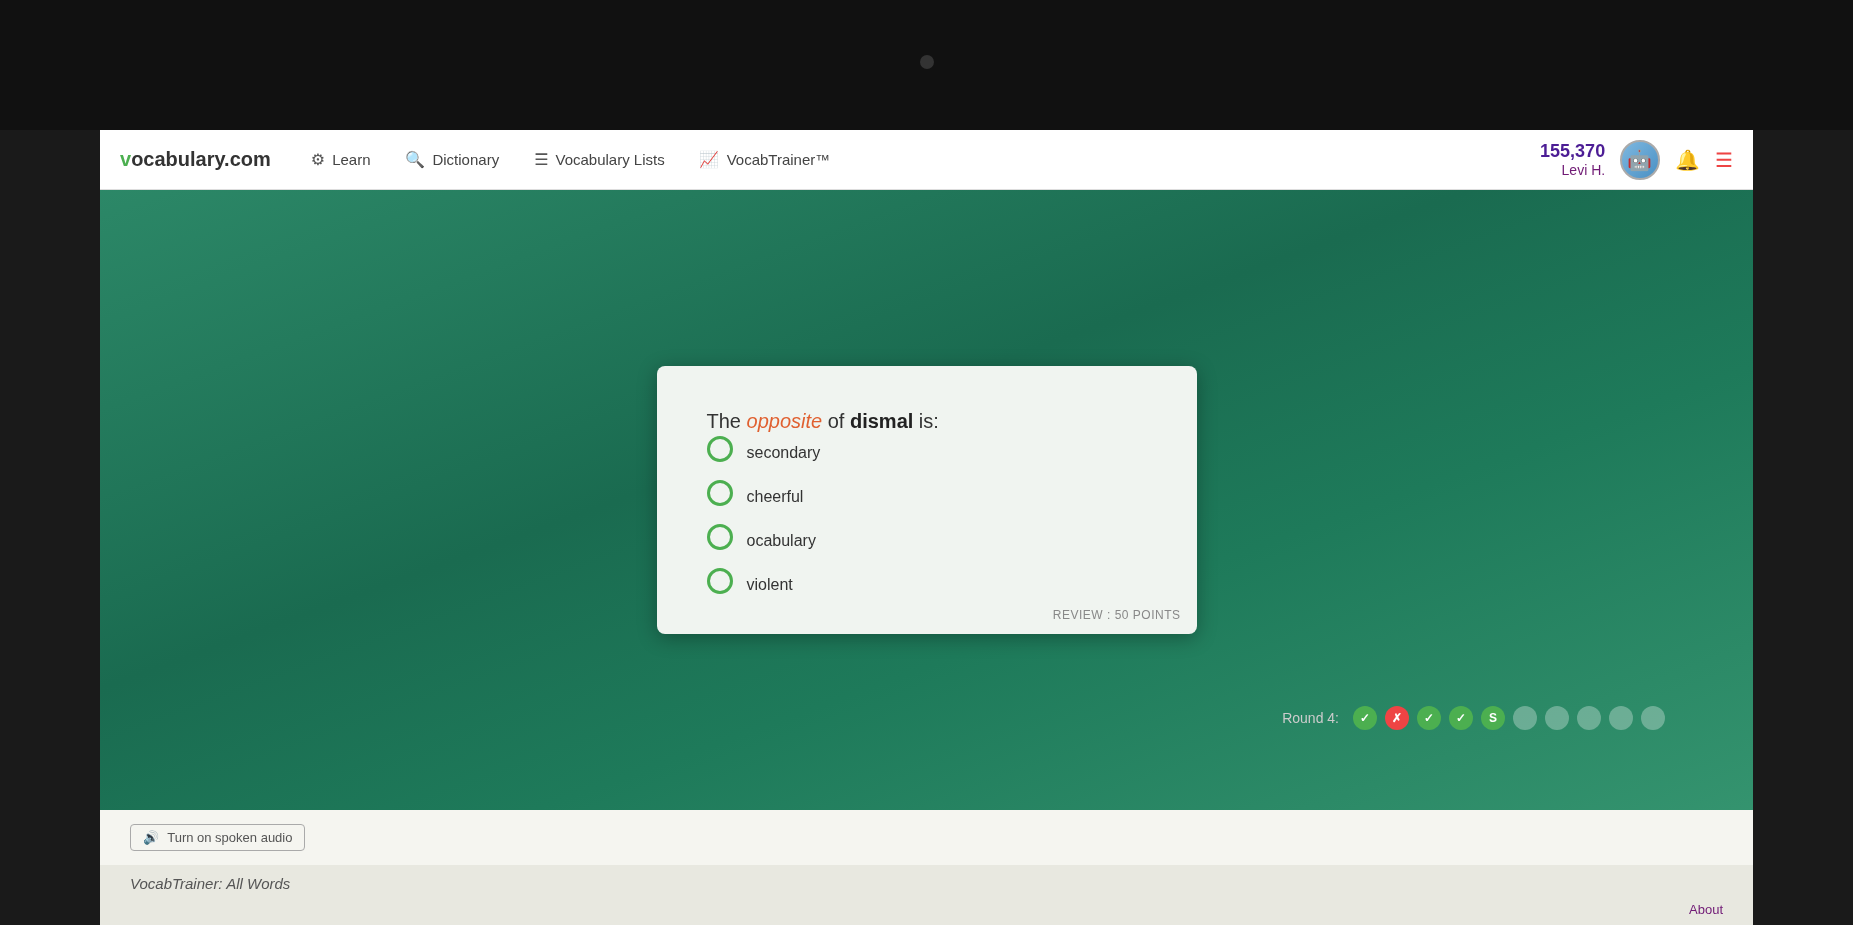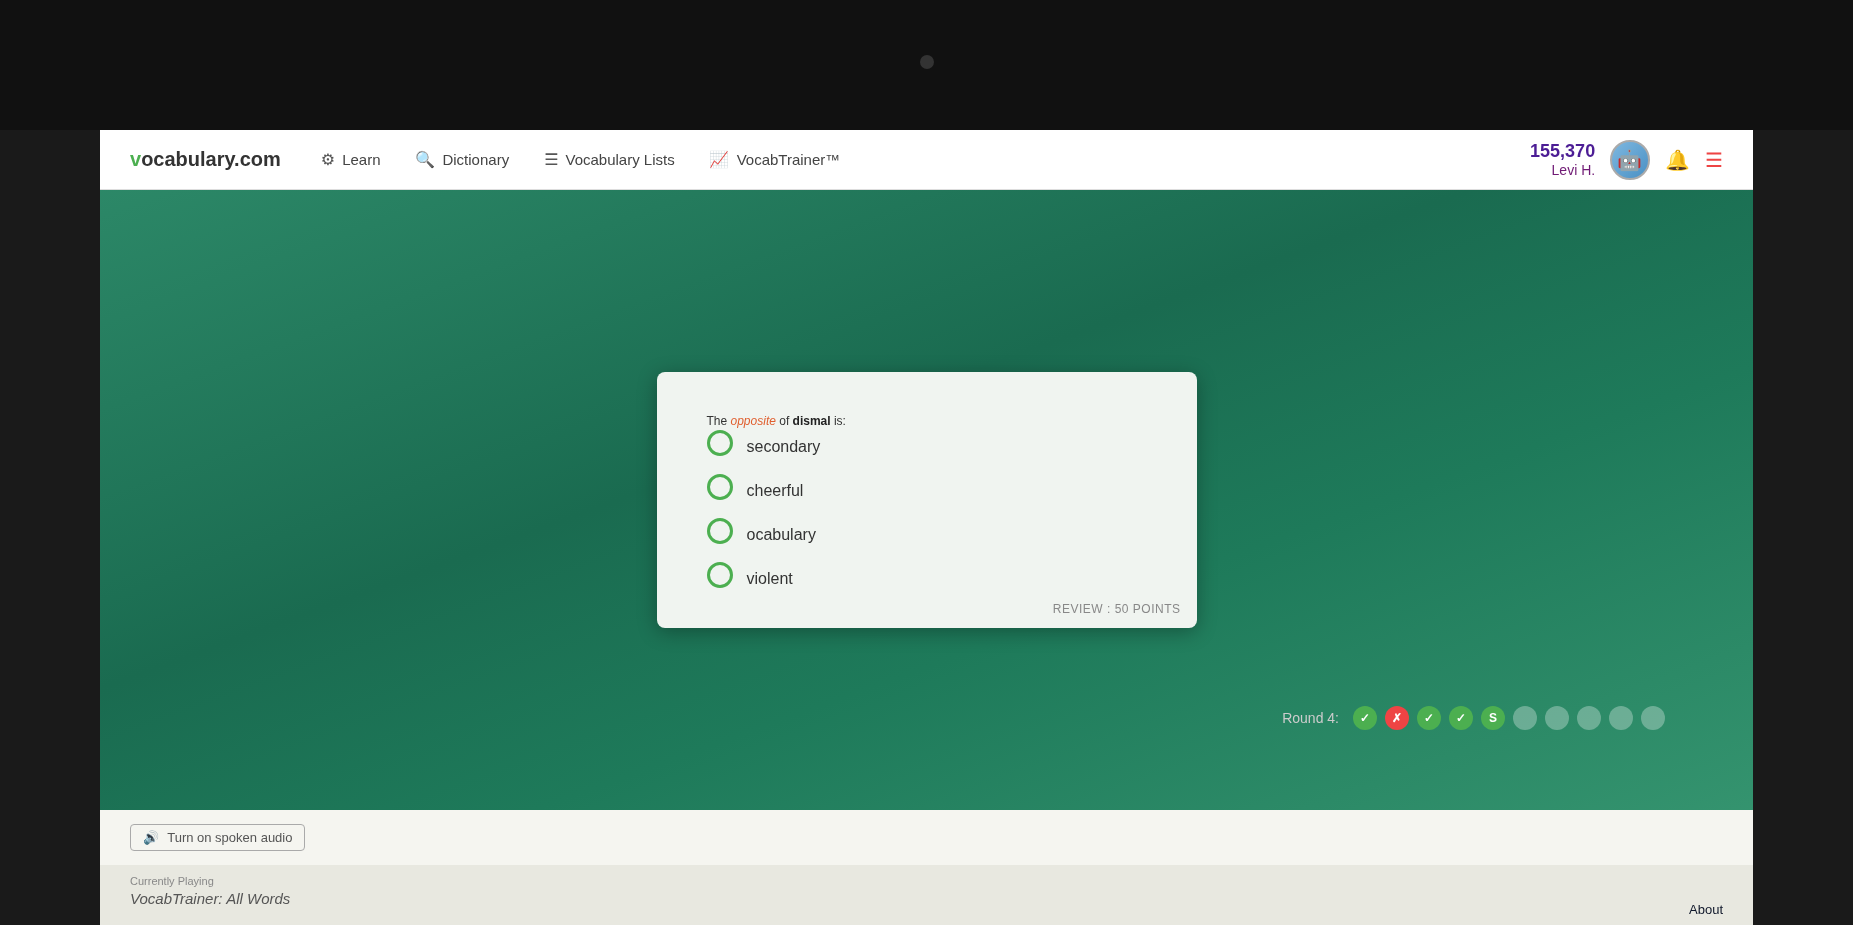--- a/index.html
+++ b/index.html
@@ -39,21 +39,21 @@
       display: flex;
       flex-direction: column;
     }
 
     
     .navbar {
       background: #fff;
       height: 60px;
       display: flex;
       align-items: center;
-      padding: 0 30px;
+      padding: 0 20px;
       gap: 40px;
       border-bottom: 1px solid #ddd;
     }
 
     .logo {
       font-size: 20px;
       font-weight: bold;
       color: #333;
     }
 
@@ -140,21 +140,21 @@
     .quiz-card {
       background: #f0f4f0;
       border-radius: 8px;
       padding: 40px 50px;
       width: 540px;
       box-shadow: 0 4px 20px rgba(0,0,0,0.3);
       position: relative;
     }
 
     .quiz-question {
-      font-size: 12px;
+      font-size: 20px;
       color: #333;
       line-height: 1.5;
     }
 
     .quiz-question .italic-word {
       font-style: italic;
       color: #e06030;
     }
 
     .quiz-question .bold-word {
@@ -283,21 +283,21 @@
       color: #555;
       font-weight: 500;
       font-style: italic;
     }
 
     .about-link {
       position: absolute;
       bottom: 8px;
       right: 30px;
       font-size: 13px;
-      color: #0f172a;
+      color: #701a75;
     }
   </style>
 </head>
 <body>
 
 <div class="screen-bezel">
   <div class="webcam-dot"></div>
 </div>
 
 <div class="main-container">
@@ -379,18 +379,17 @@
   </div>
 
   <div class="bottom-bar">
     <button class="audio-btn">
       <span>🔊</span>
       <span>Turn on spoken audio</span>
     </button>
   </div>
 
   <div class="footer-area" style="position:relative;">
-    <div class="footer-label">Currently Playing</div>
     <div class="footer-title">VocabTrainer: All Words</div>
     <span class="about-link">About</span>
   </div>
 
 </div>
 
 </body></html>

